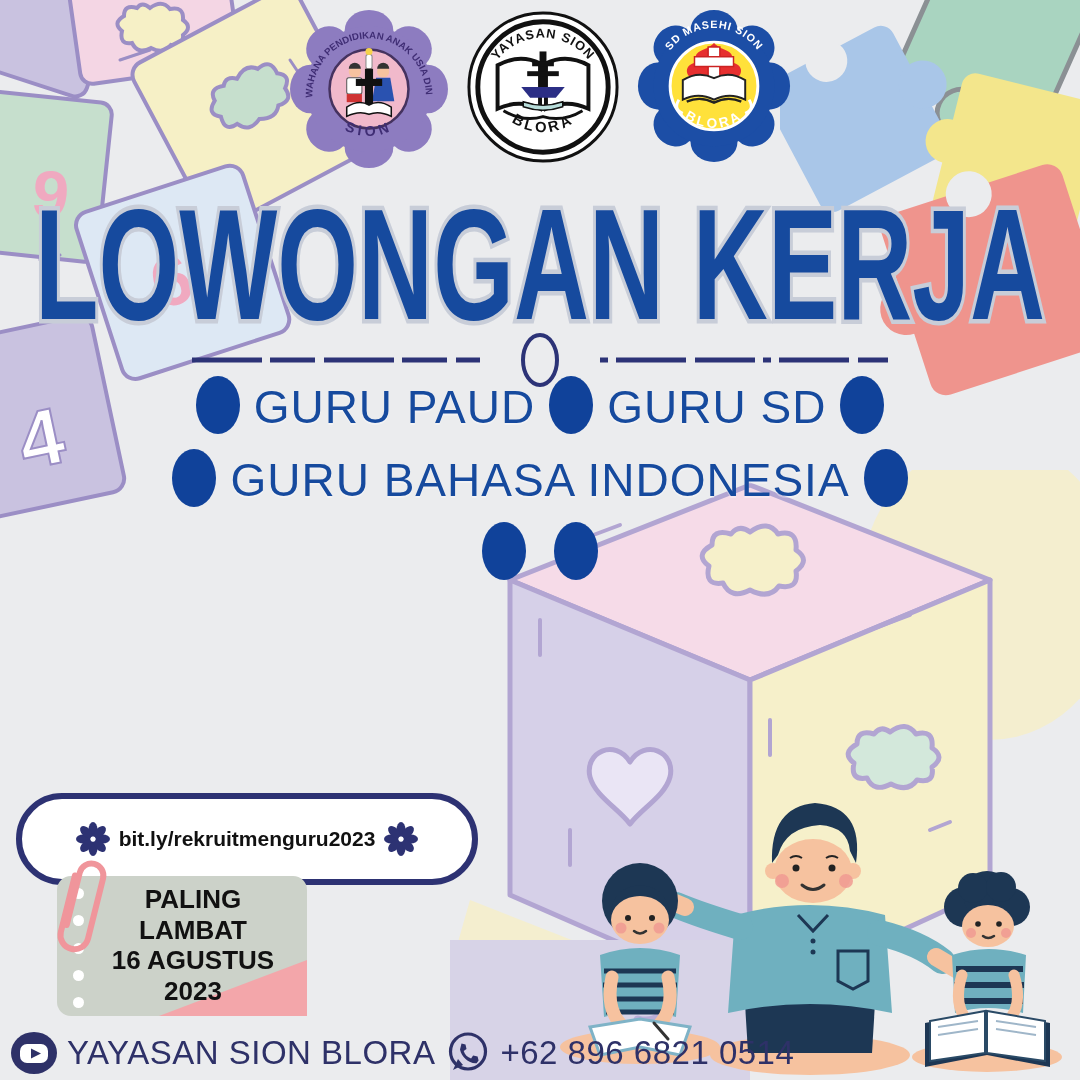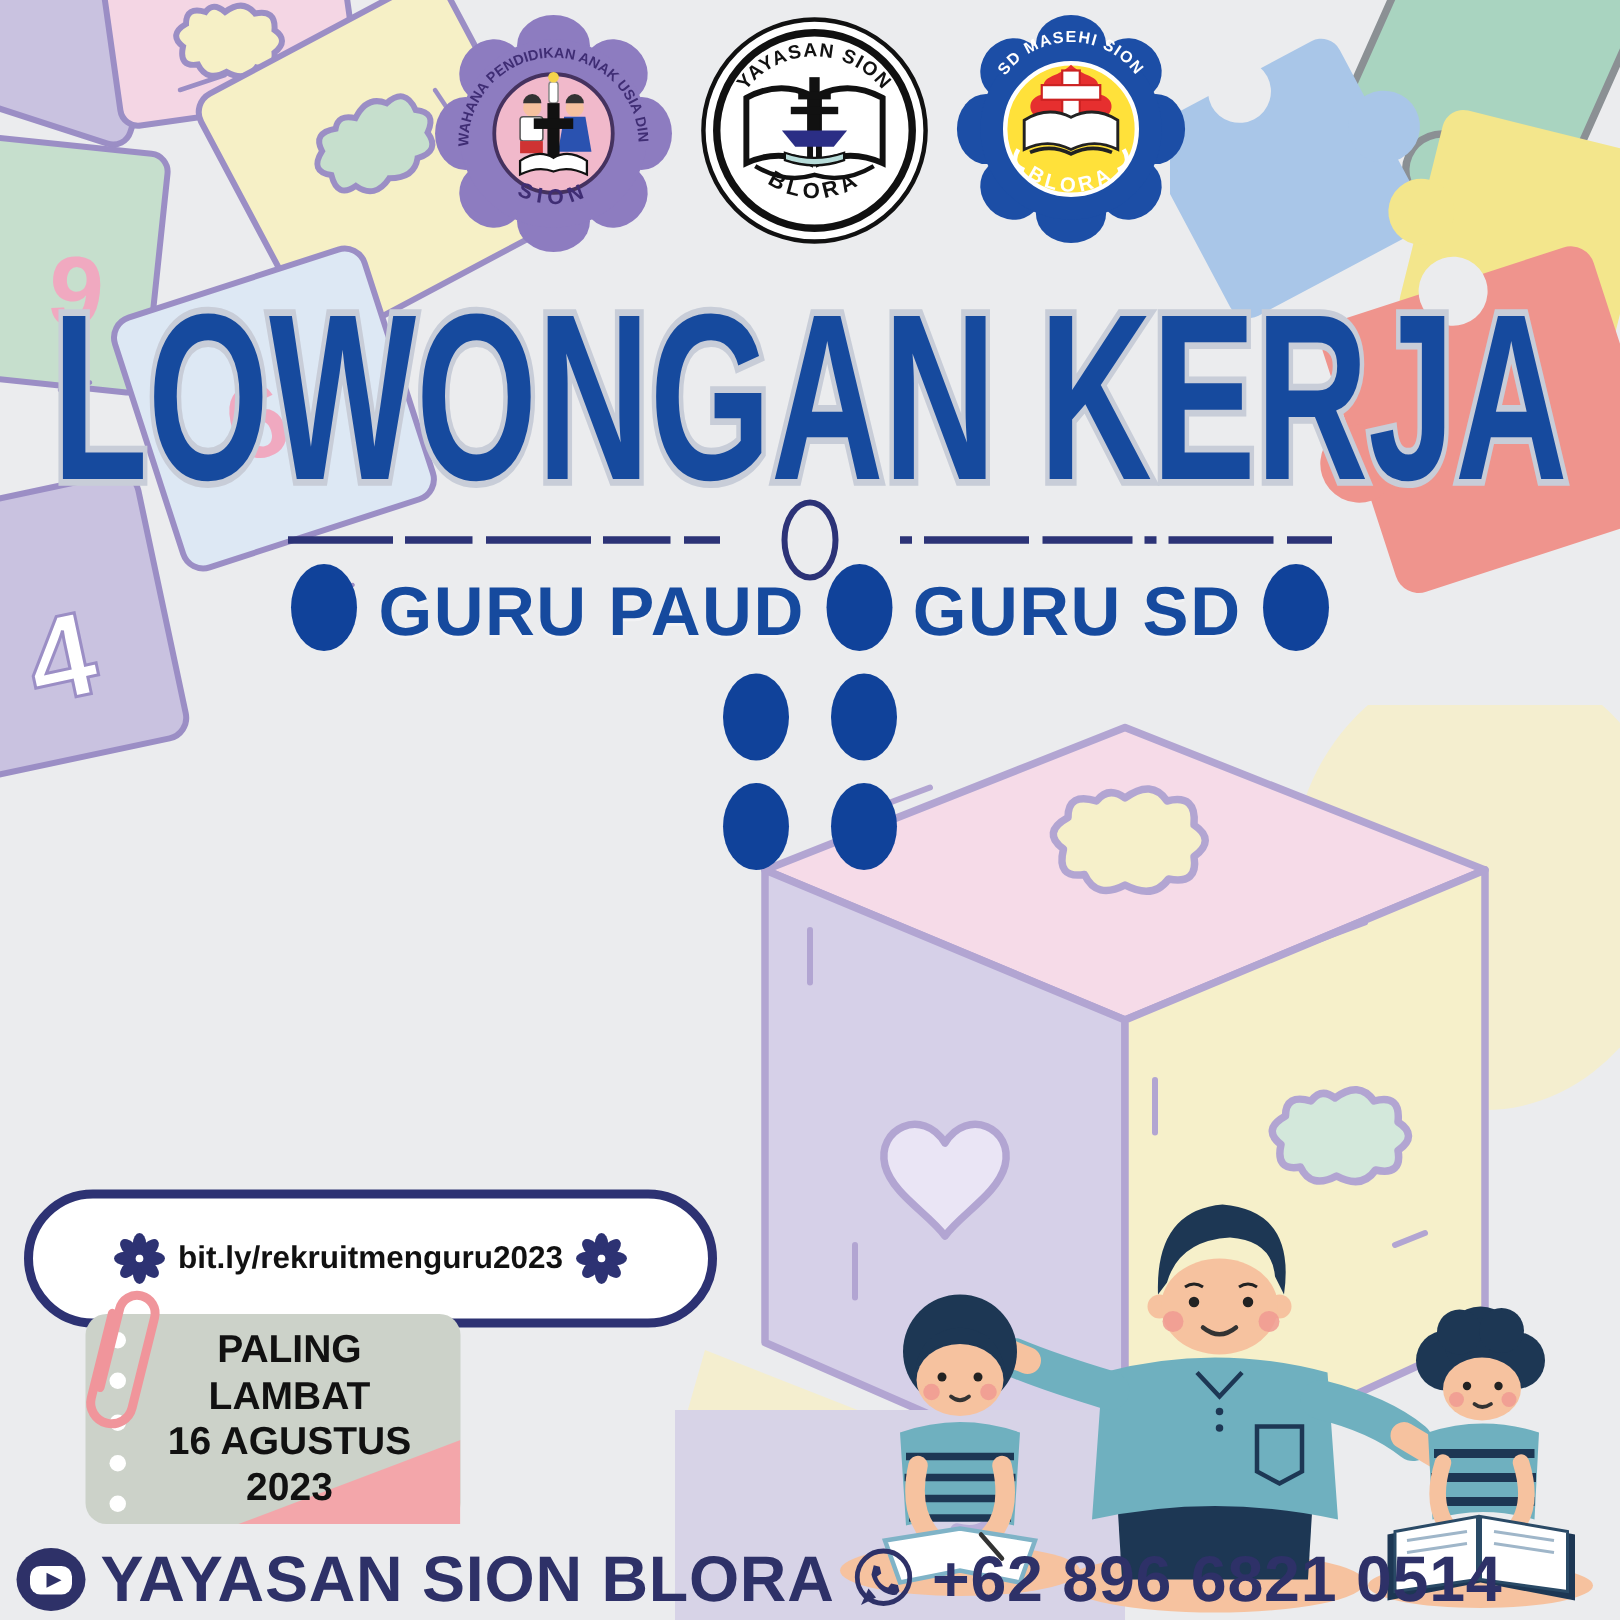--- a/index.html
+++ b/index.html
@@ -12,21 +12,21 @@
     align-items:flex-start;gap:14px;z-index:5;}
 
   
   .title-wrap{position:absolute;top:192px;left:0;width:1080px;height:160px;z-index:5;text-decoration:underline;}
 
   
   .divider{position:absolute;top:330px;left:180px;width:720px;height:60px;z-index:5;}
 
   
   .jobs{position:absolute;top:368px;left:0;width:1080px;text-align:center;z-index:5;
-    color:#164a9e;font-weight:bold;font-size:46px;letter-spacing:1px;}
+    color:#164a9e;font-weight:normal;font-size:46px;letter-spacing:1px;}
   .job-line{height:73px;line-height:73px;white-space:nowrap;}
   .dot{display:inline-block;width:44px;height:58px;border-radius:50%;background:#10429a;
     vertical-align:middle;margin:0 14px;transform:translateY(-3px);}
   .job{vertical-align:middle;text-shadow:0 2px 0 rgba(255,255,255,.35);}
 
   
   .info-text{position:absolute;top:618px;left:5px;width:500px;text-align:center;z-index:5;
     font-size:39px;font-weight:bold;color:#1d1d1d;line-height:1.16;white-space:pre-line;
     letter-spacing:0px;}
 
@@ -42,21 +42,21 @@
     font-weight:bold;color:#111;line-height:1.18;white-space:pre-line;}
   .note-fold{position:absolute;right:0;bottom:0;width:148px;height:56px;background:#f3a6aa;
     clip-path:polygon(0 100%,100% 0,100% 100%);}
   .note-holes{position:absolute;left:16px;top:12px;width:12px;height:120px;display:flex;
     flex-direction:column;justify-content:space-between;}
   .note-holes span{width:11px;height:11px;border-radius:50%;background:#fff;}
   .paperclip{position:absolute;left:-16px;top:-32px;}
 
   
   .footer{position:absolute;left:10px;top:1026px;height:54px;display:flex;align-items:center;
-    gap:10px;z-index:8;color:#2e3168;font-weight:bold;font-size:43px;letter-spacing:.5px;
+    gap:10px;z-index:8;color:#2e3168;font-weight:normal;font-size:33px;letter-spacing:.5px;
     white-space:nowrap;}
   .footer .grp{display:flex;align-items:center;gap:9px;}
 </style>
 </head>
 <body>
 
 <div class="poster">
 
   <svg class="deco" style="left:0;top:0;z-index:1;" width="430" height="580" viewBox="0 0 430 580">
     <g stroke="#9b8ec5" stroke-width="4">
@@ -299,21 +299,21 @@
     <line x1="12" y1="30" x2="300" y2="30" stroke="#2c3377" stroke-width="5" stroke-dasharray="70 8 45 9"></line>
     <ellipse cx="360" cy="30" rx="17" ry="25" fill="none" stroke="#2c3377" stroke-width="4"></ellipse>
     <line x1="420" y1="30" x2="708" y2="30" stroke="#2c3377" stroke-width="5" stroke-dasharray="8 8 70 9 60 8"></line>
   </svg>
 
   <div class="jobs">
     <div class="job-line">
       <span class="dot"></span><span class="job">GURU PAUD</span><span class="dot"></span><span class="job">GURU SD</span><span class="dot"></span>
     </div>
     <div class="job-line">
-      <span class="dot"></span><span class="dot"></span>
+      <span class="dot"></span><span class="job">GURU BAHASA INDONESIA</span><span class="dot"></span>
     </div>
     <div class="job-line">
       <span class="dot"></span><span class="dot"></span>
     </div>
   </div>
 
 
   <div class="pill">
     <svg width="34" height="34" viewBox="0 0 32 32">
       <g fill="#2d3273">

